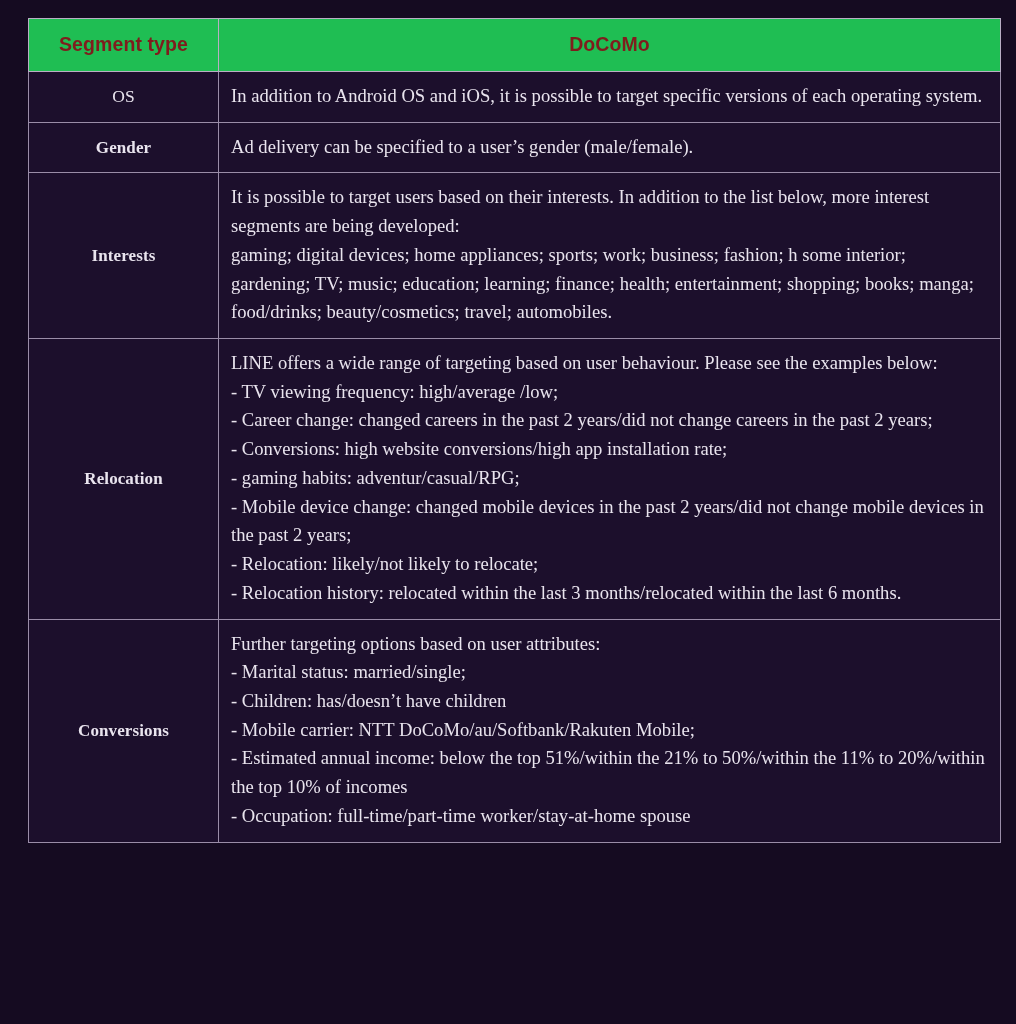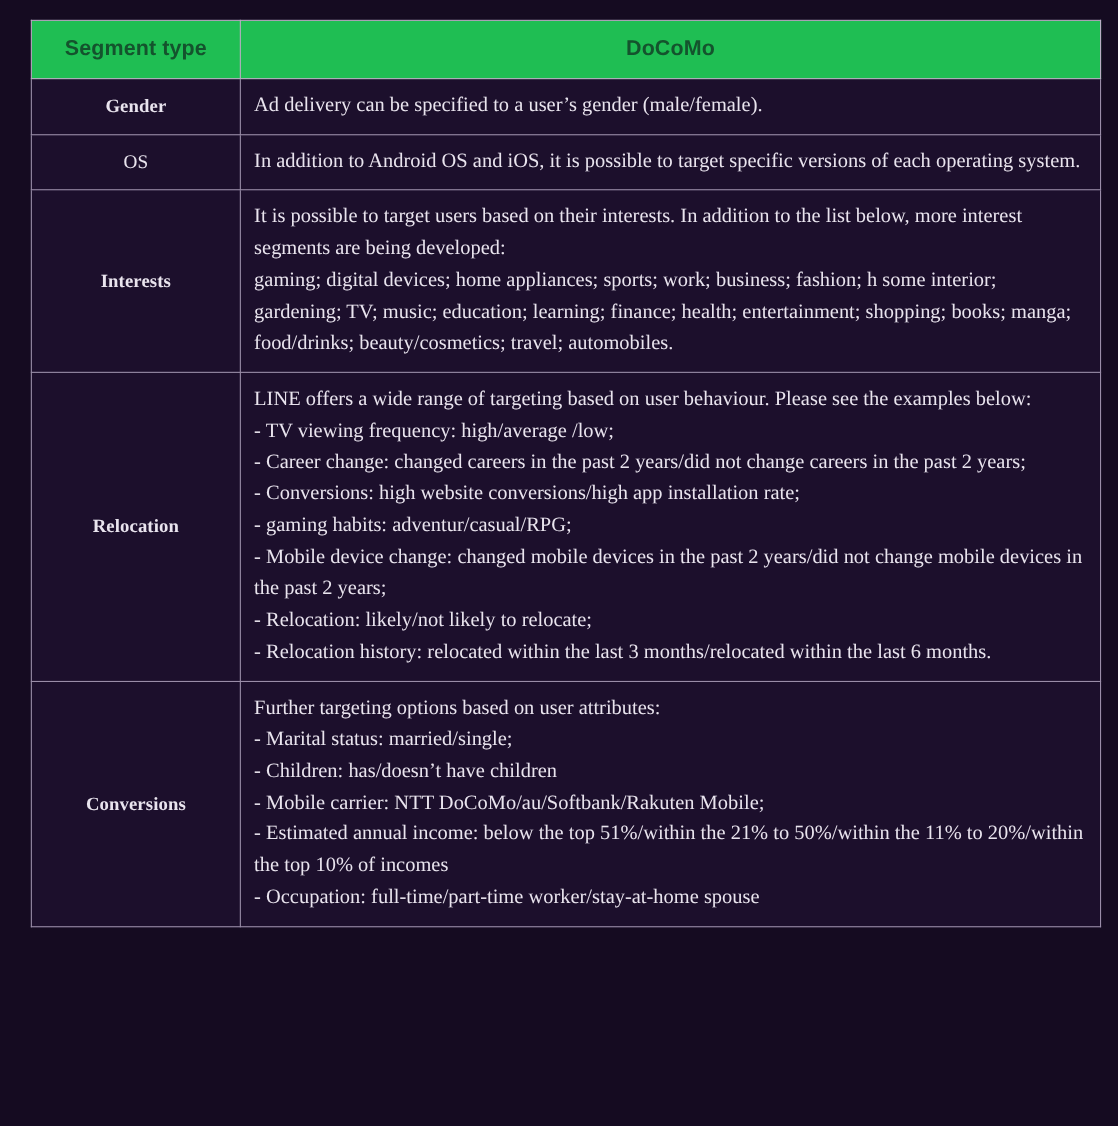--- a/index.html
+++ b/index.html
@@ -30,21 +30,21 @@
     table-layout: fixed;
     background: #1C0F2C;
     border: 1px solid #B9AEC4;
   }
 
   table.segment-table col.col-type { width: 190px; }
   table.segment-table col.col-details { width: 782px; }
 
   thead th {
     background: #1FBE53;
-    color: #14532d;
+    color: #7f1d1d;
     font-family: "Liberation Sans", sans-serif;
     font-weight: bold;
     font-size: 19.5px;
     letter-spacing: 0.1px;
     text-align: center;
     padding: 14px 6px 15px 6px;
     border: 1px solid #B9AEC4;
     vertical-align: middle;
   }
 
@@ -85,26 +85,26 @@
       <col class="col-details">
     </colgroup>
     <thead>
       <tr>
         <th>Segment type</th>
         <th>DoCoMo</th>
       </tr>
     </thead>
     <tbody id="table-body">
         <tr>
+          <td class="seg-type regular">OS</td>
+          <td class="seg-details">In addition to Android OS and iOS, it is possible to target specific versions of each operating system.</td>
+        </tr>
+        <tr>
           <td class="seg-type">Gender</td>
           <td class="seg-details">Ad delivery can be specified to a user’s gender (male/female).</td>
-        </tr>
-        <tr>
-          <td class="seg-type regular">OS</td>
-          <td class="seg-details">In addition to Android OS and iOS, it is possible to target specific versions of each operating system.</td>
         </tr>
         <tr>
           <td class="seg-type">Interests</td>
           <td class="seg-details">It is possible to target users based on their interests. In addition to the list below, more interest segments are being developed:
 gaming; digital devices; home appliances; sports; work; business; fashion; h some interior; gardening; TV; music; education; learning; finance; health; entertainment; shopping; books; manga; food/drinks; beauty/cosmetics; travel; automobiles.</td>
         </tr>
         <tr>
           <td class="seg-type">Relocation</td>
           <td class="seg-details">LINE offers a wide range of targeting based on user behaviour. Please see the examples below:
 - TV viewing frequency: high/average /low;

